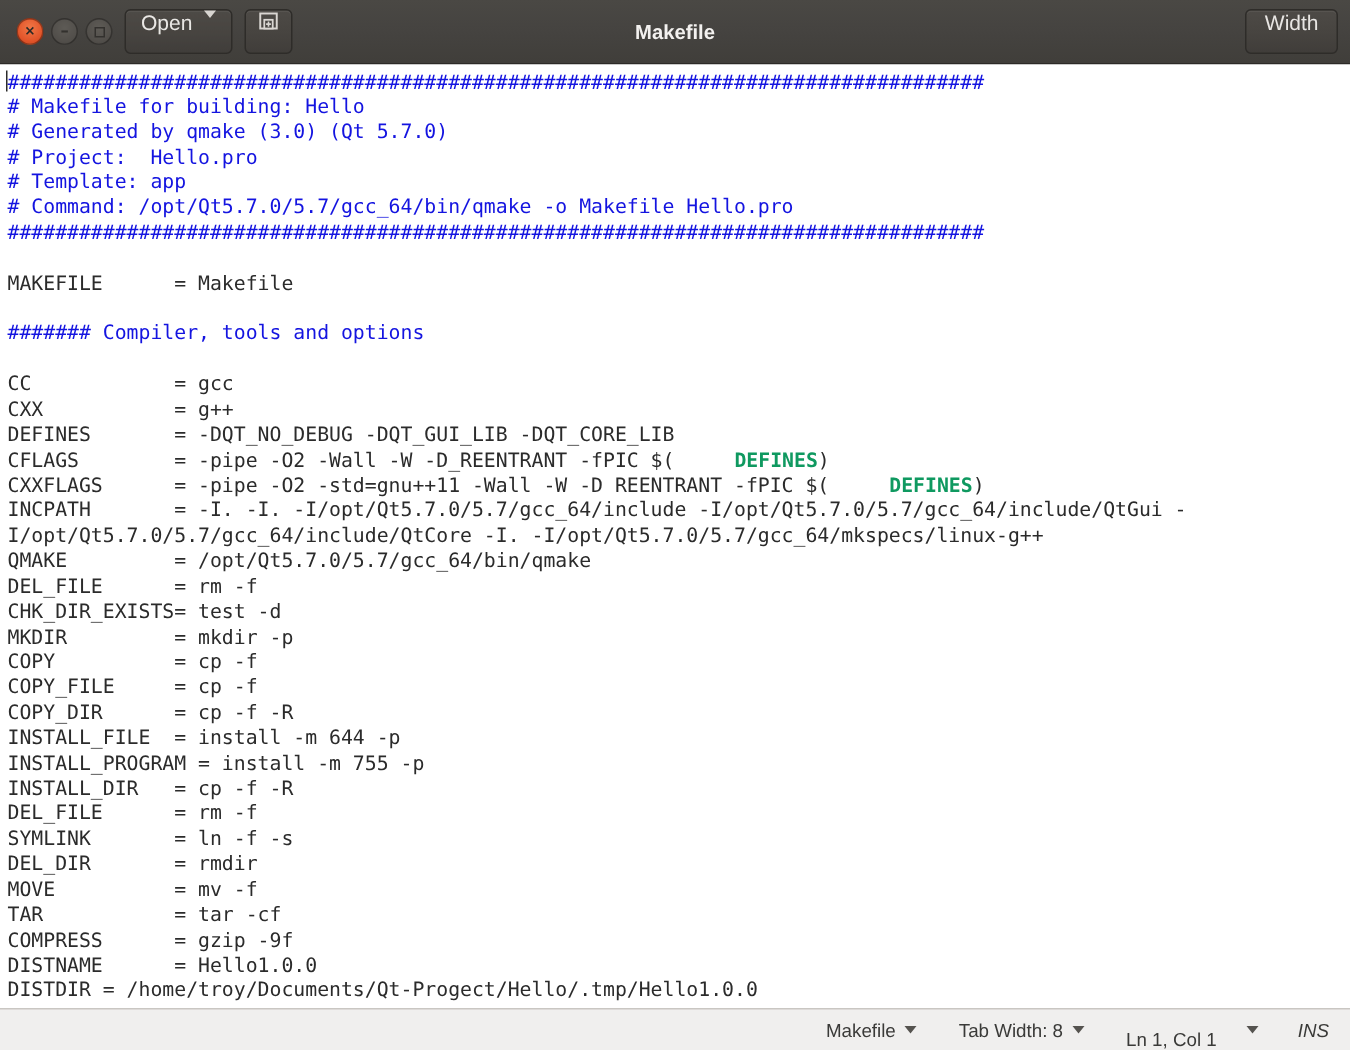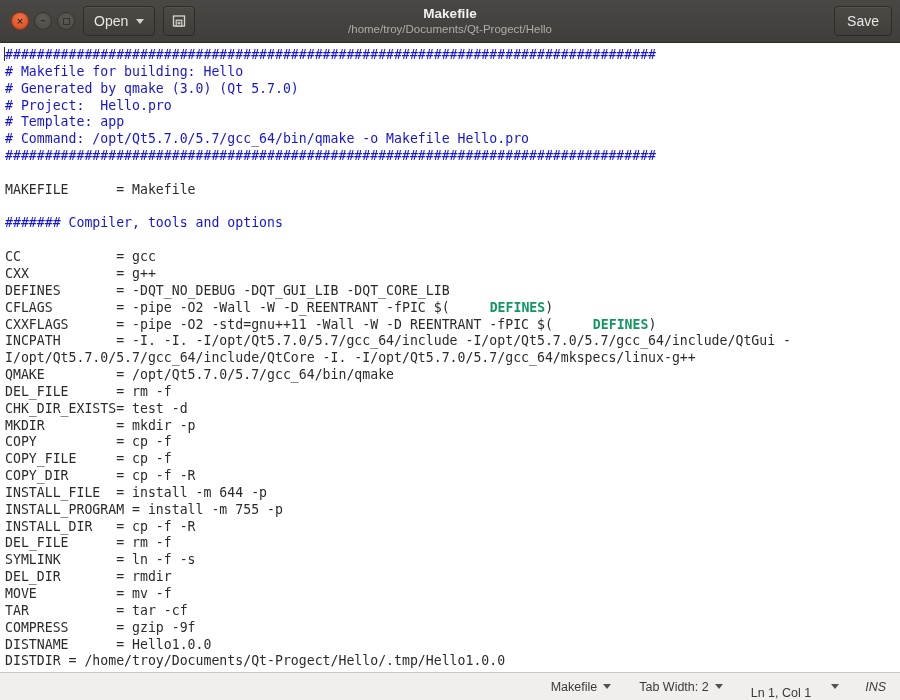--- a/index.html
+++ b/index.html
@@ -74,21 +74,20 @@
   }
 
   .hb-btn {
     background: linear-gradient(to bottom, #4d4a46 0%, #474440 55%, #403d3a 100%);
     border: 1px solid #2e2c29;
     border-radius: 4px;
     color: #e8e6e3;
     font-size: 14px;
     height: 30px;
     display: flex;
-    align-items: center;
     box-sizing: border-box;
     padding: 0 10px;
     gap: 8px;
     box-shadow: inset 0 1px 0 rgba(255,255,255,0.06);
     cursor: default;
   }
   .hb-open-label { color: #e9e7e4; font-size: 14px; }
   .caret-down {
     width: 0; height: 0;
     border-left: 4.5px solid transparent;
@@ -235,41 +234,40 @@
         <svg width="14" height="14" viewBox="0 0 14 14" xmlns="http://www.w3.org/2000/svg">
           <rect x="1.5" y="2" width="11" height="10" fill="none" stroke="#d9d6d2" stroke-width="1.3"></rect>
           <rect x="4.2" y="6.2" width="5.6" height="5.8" fill="#454340" stroke="#d9d6d2" stroke-width="1.2"></rect>
           <path d="M7 7.4 L7 10.8 M5.4 9.1 L8.6 9.1" stroke="#d9d6d2" stroke-width="1.1"></path>
         </svg>
       </span>
     </div>
 
     <div class="hb-title-wrap">
       <div class="hb-title">Makefile</div>
-      <div class="hb-subtitle">/home/troy/Documents/Qt-Progect/Hello</div>
     </div>
 
     <div class="hb-right">
       <div class="hb-btn hb-save">
-        <span>Save</span>
+        <span>Width</span>
       </div>
     </div>
   </div>
 
   <div class="editor">
     <pre class="code" id="code-area"><div class="line"><span class="caret"></span><span class="cm">##################################################################################</span></div><div class="line"><span class="cm"># Makefile for building: Hello</span></div><div class="line"><span class="cm"># Generated by qmake (3.0) (Qt 5.7.0)</span></div><div class="line"><span class="cm"># Project:  Hello.pro</span></div><div class="line"><span class="cm"># Template: app</span></div><div class="line"><span class="cm"># Command: /opt/Qt5.7.0/5.7/gcc_64/bin/qmake -o Makefile Hello.pro</span></div><div class="line"><span class="cm">##################################################################################</span></div><div class="line">&nbsp;</div><div class="line">MAKEFILE      = Makefile</div><div class="line">&nbsp;</div><div class="line"><span class="cm">####### Compiler, tools and options</span></div><div class="line">&nbsp;</div><div class="line">CC            = gcc</div><div class="line">CXX           = g++</div><div class="line">DEFINES       = -DQT_NO_DEBUG -DQT_GUI_LIB -DQT_CORE_LIB</div><div class="line"><span>CFLAGS        = -pipe -O2 -Wall -W -D_REENTRANT -fPIC $(</span><span class="var">DEFINES</span><span>)</span></div><div class="line"><span>CXXFLAGS      = -pipe -O2 -std=gnu++11 -Wall -W -D REENTRANT -fPIC $(</span><span class="var">DEFINES</span><span>)</span></div><div class="line">INCPATH       = -I. -I. -I/opt/Qt5.7.0/5.7/gcc_64/include -I/opt/Qt5.7.0/5.7/gcc_64/include/QtGui -</div><div class="line">I/opt/Qt5.7.0/5.7/gcc_64/include/QtCore -I. -I/opt/Qt5.7.0/5.7/gcc_64/mkspecs/linux-g++</div><div class="line">QMAKE         = /opt/Qt5.7.0/5.7/gcc_64/bin/qmake</div><div class="line">DEL_FILE      = rm -f</div><div class="line">CHK_DIR_EXISTS= test -d</div><div class="line">MKDIR         = mkdir -p</div><div class="line">COPY          = cp -f</div><div class="line">COPY_FILE     = cp -f</div><div class="line">COPY_DIR      = cp -f -R</div><div class="line">INSTALL_FILE  = install -m 644 -p</div><div class="line">INSTALL_PROGRAM = install -m 755 -p</div><div class="line">INSTALL_DIR   = cp -f -R</div><div class="line">DEL_FILE      = rm -f</div><div class="line">SYMLINK       = ln -f -s</div><div class="line">DEL_DIR       = rmdir</div><div class="line">MOVE          = mv -f</div><div class="line">TAR           = tar -cf</div><div class="line">COMPRESS      = gzip -9f</div><div class="line">DISTNAME      = Hello1.0.0</div><div class="line">DISTDIR = /home/troy/Documents/Qt-Progect/Hello/.tmp/Hello1.0.0</div></pre>
   </div>
 
   <div class="statusbar">
     <div class="sb-item">
       <span>Makefile</span>
       <span class="sb-caret"></span>
     </div>
     <div class="sb-item">
-      <span>Tab Width: 2</span>
+      <span>Tab Width: 8</span>
       <span class="sb-caret"></span>
     </div>
     <div class="sb-item sb-pos">
       <span>Ln 1, Col 1</span>
     </div>
     <div class="sb-item">
       <span class="sb-caret"></span>
     </div>
     <div class="sb-item sb-ins">
       <span>INS</span>

